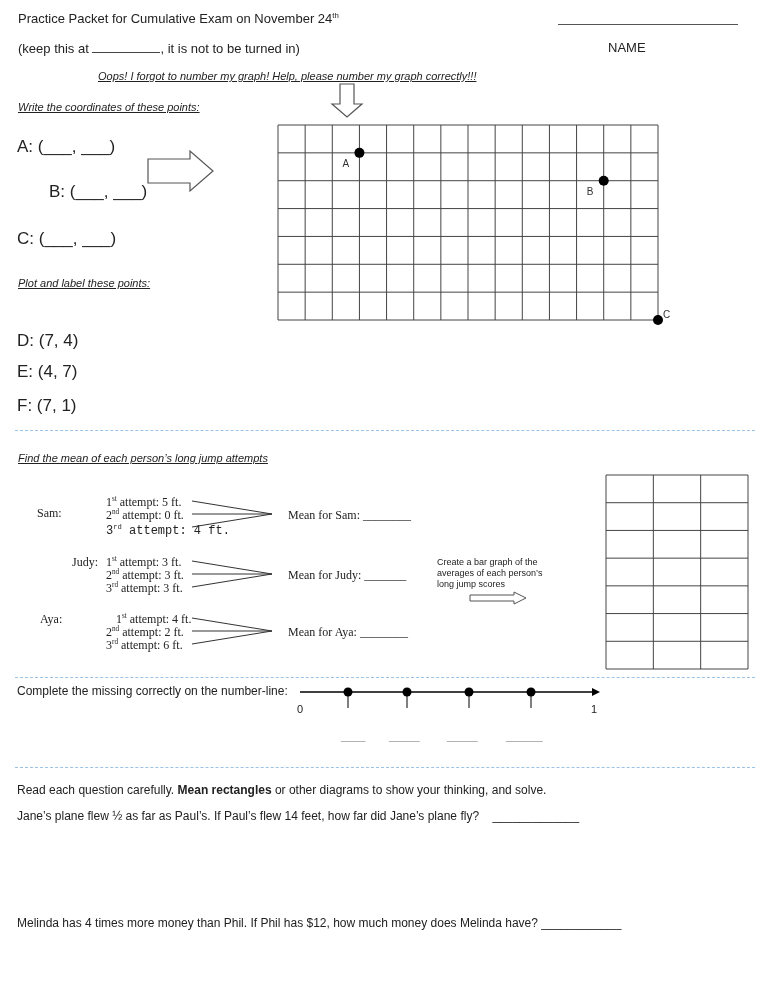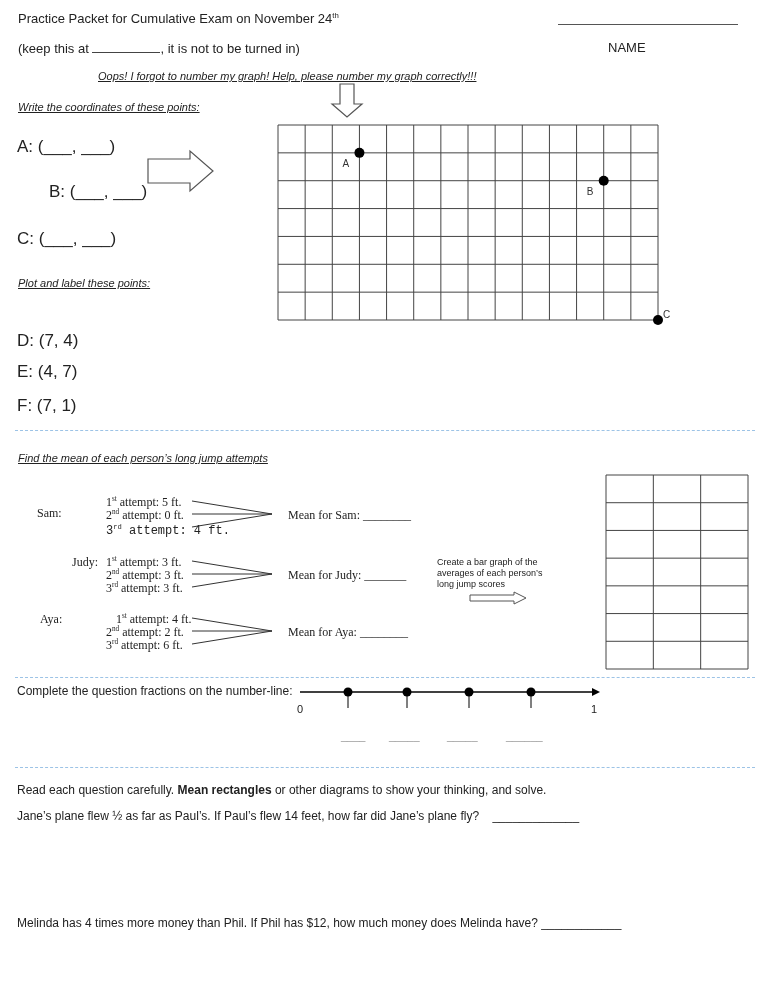--- a/index.html
+++ b/index.html
@@ -136,21 +136,21 @@
     <line x1="0" y1="55.42857142857143" x2="142" y2="55.42857142857143" stroke="#444" stroke-width="1"></line>
     <line x1="0" y1="83.14285714285714" x2="142" y2="83.14285714285714" stroke="#444" stroke-width="1"></line>
     <line x1="0" y1="110.85714285714286" x2="142" y2="110.85714285714286" stroke="#444" stroke-width="1"></line>
     <line x1="0" y1="138.57142857142858" x2="142" y2="138.57142857142858" stroke="#444" stroke-width="1"></line>
     <line x1="0" y1="166.28571428571428" x2="142" y2="166.28571428571428" stroke="#444" stroke-width="1"></line>
     <line x1="0" y1="194" x2="142" y2="194" stroke="#444" stroke-width="1"></line>
   </svg>
 
 <div class="divider" style="top:677px;"></div>
 
-<div class="abs t12" style="left:17px;top:684px;">Complete the question fractions on the number-line:</div>
+<div class="abs t12" style="left:17px;top:684px;">Complete the missing correctly on the number-line:</div>
 <svg id="numline" style="left:296px;top:684px;" width="310" height="30">
     <line x1="4" y1="8" x2="296" y2="8" stroke="#000" stroke-width="1.5"></line>
     <polygon points="296,4 304,8 296,12" fill="#000"></polygon>
     <line x1="52" y1="8" x2="52" y2="24" stroke="#000" stroke-width="1"></line>
     <circle cx="52" cy="8" r="4.5" fill="#000"></circle>
     <line x1="111" y1="8" x2="111" y2="24" stroke="#000" stroke-width="1"></line>
     <circle cx="111" cy="8" r="4.5" fill="#000"></circle>
     <line x1="173" y1="8" x2="173" y2="24" stroke="#000" stroke-width="1"></line>
     <circle cx="173" cy="8" r="4.5" fill="#000"></circle>
     <line x1="235" y1="8" x2="235" y2="24" stroke="#000" stroke-width="1"></line>

